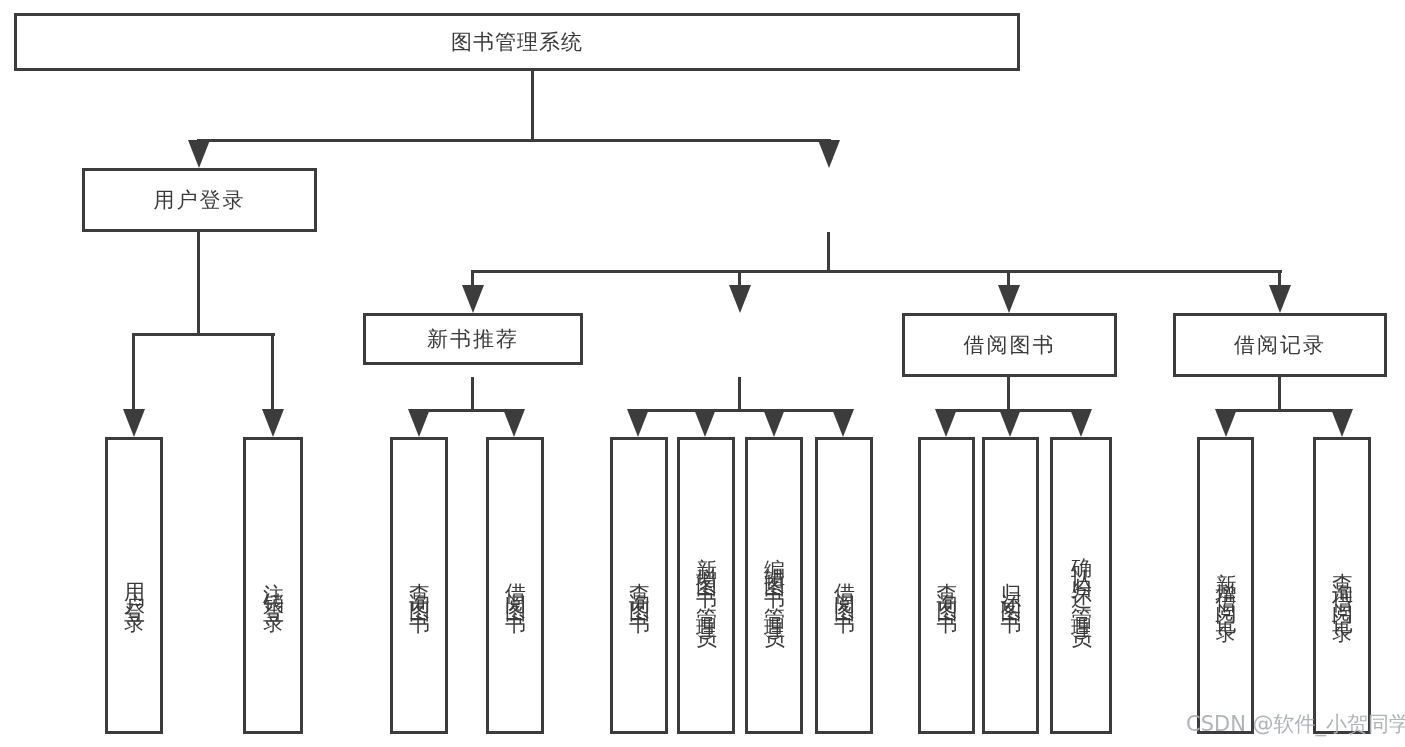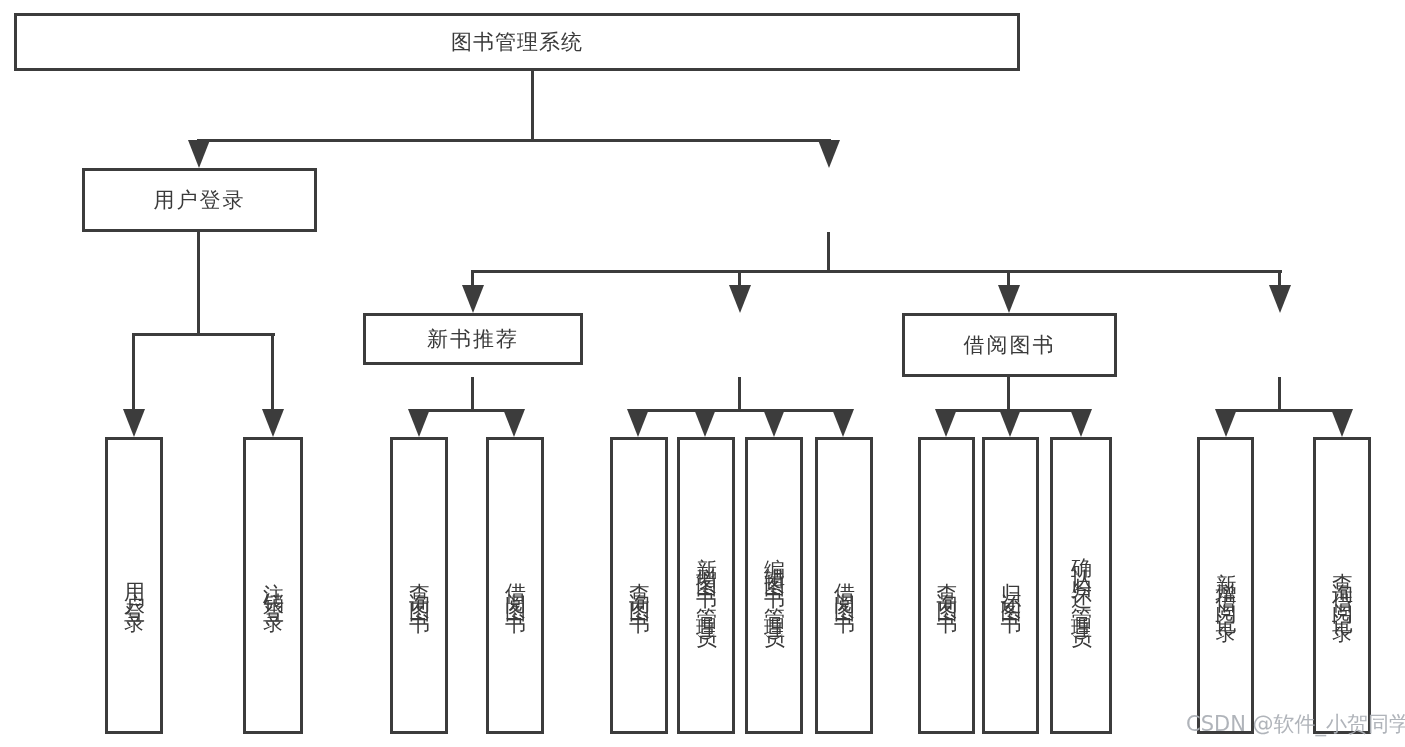--- a/index.html
+++ b/index.html
@@ -64,20 +64,21 @@
   <div class="vl" style="left:738px;top:270px;height:20px"></div>
   <div class="vl" style="left:1007px;top:270px;height:20px"></div>
   <div class="vl" style="left:1278px;top:270px;height:20px"></div>
   <div class="arr" style="left:462px;top:285px"></div>
   <div class="arr" style="left:729px;top:285px"></div>
   <div class="arr" style="left:998px;top:285px"></div>
   <div class="arr" style="left:1269px;top:285px"></div>
 
   <div class="box" style="left:363px;top:313px;width:220px;height:52px">新书推荐</div>
   <div class="box" style="left:902px;top:313px;width:215px;height:64px">借阅图书</div>
+  <div class="box" style="left:1173px;top:313px;width:214px;height:64px">借阅记录</div>
 
   <div class="vl" style="left:197px;top:232px;height:104px"></div>
   <div class="hl" style="left:132px;top:333px;width:143px"></div>
   <div class="vl" style="left:132px;top:333px;height:80px"></div>
   <div class="vl" style="left:271px;top:333px;height:80px"></div>
   <div class="arr" style="left:123px;top:409px"></div>
   <div class="arr" style="left:262px;top:409px"></div>
 
   <div class="vl" style="left:471px;top:377px;height:34px"></div>
   <div class="hl" style="left:417px;top:409px;width:100px"></div>

